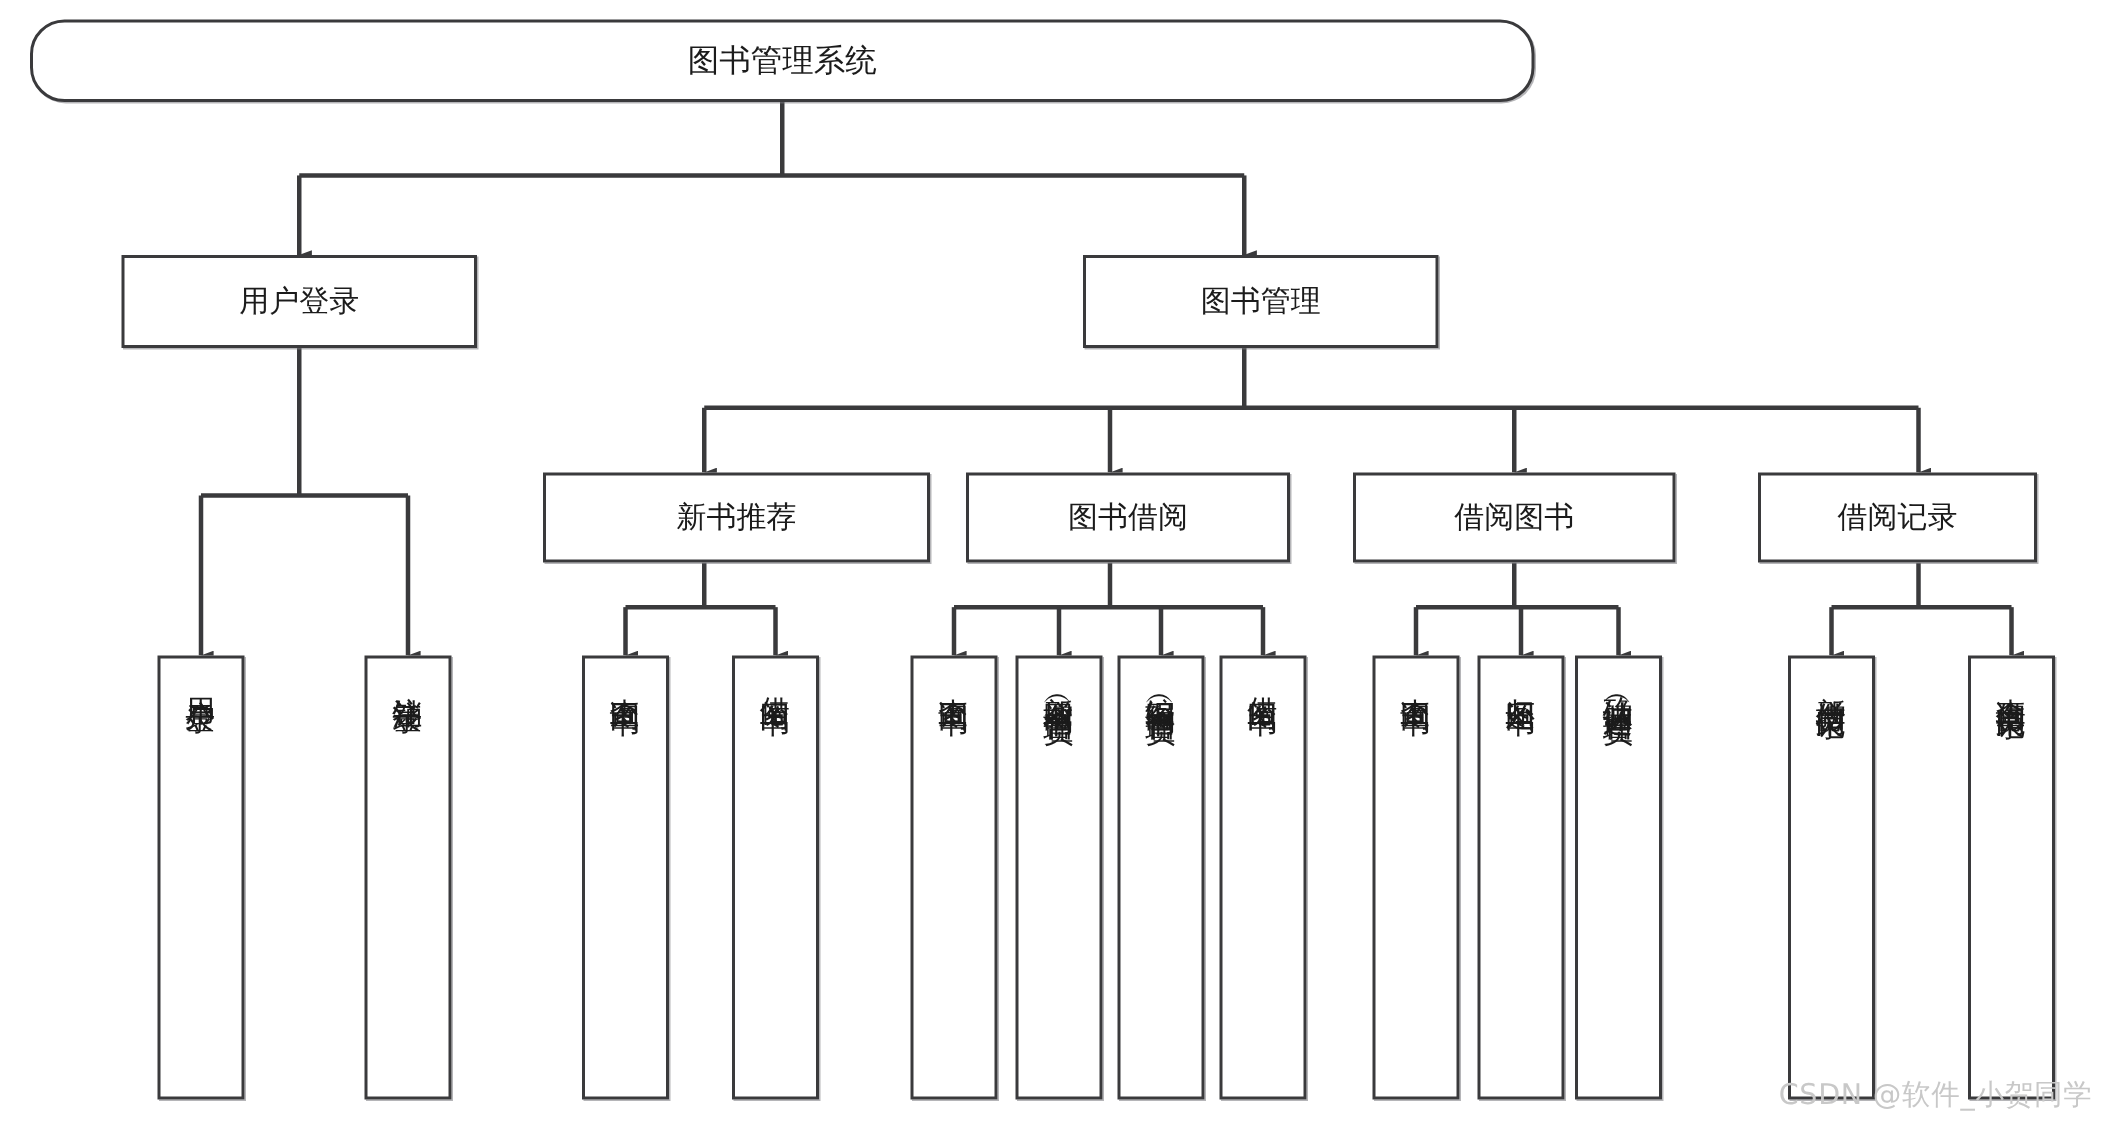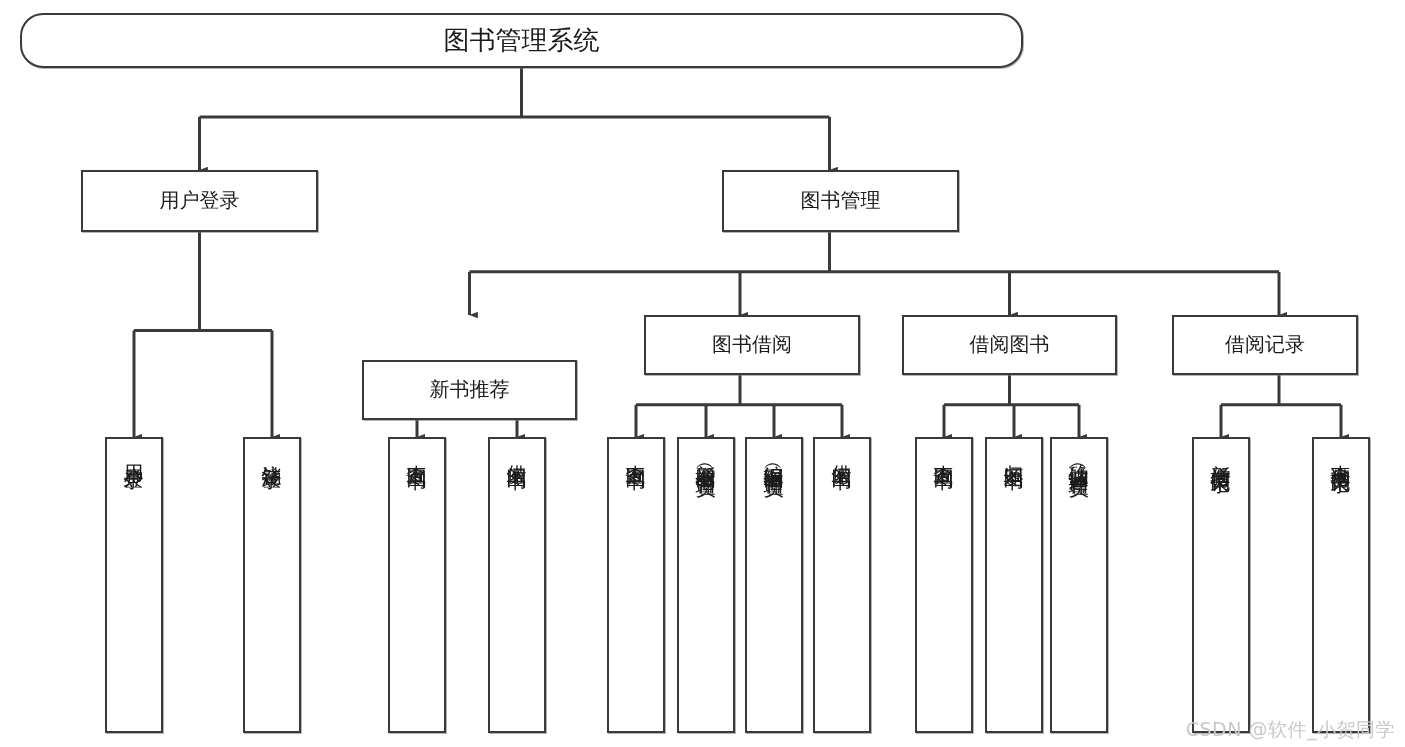--- a/index.html
+++ b/index.html
@@ -38,21 +38,21 @@
     color: #1b1b1b;
     line-height: 1.18;
     text-align: center;
     z-index: 2;
   }
   .node .label {
     display: block;
     white-space: pre-line;
   }
   .node-root {
-    font-size: 26px;
+    font-size: 21px;
     border-radius: 23px;
   }
   .node-l2 {
     font-size: 20px;
   }
   .node-l3 {
     font-size: 20px;
   }
   .node-leaf {
     font-size: 20px;
@@ -128,21 +128,21 @@
   <div id="nodes-root">
       <div class="node node-root" style="left: 20px; top: 13px; width: 1003px; height: 55px;">
         <span class="label">图书管理系统</span>
       </div>
       <div class="node node-l2" style="left: 81px; top: 170px; width: 237px; height: 62px;">
         <span class="label">用户登录</span>
       </div>
       <div class="node node-l2" style="left: 722px; top: 170px; width: 237px; height: 62px;">
         <span class="label">图书管理</span>
       </div>
-      <div class="node node-l3" style="left: 362px; top: 315px; width: 215px; height: 60px; margin-top: 45px;">
+      <div class="node node-l3" style="left: 362px; top: 315px; width: 258px; height: 60px;">
         <span class="label">新书推荐</span>
       </div>
       <div class="node node-l3" style="left: 644px; top: 315px; width: 216px; height: 60px;">
         <span class="label">图书借阅</span>
       </div>
       <div class="node node-l3" style="left: 902px; top: 315px; width: 215px; height: 60px;">
         <span class="label">借阅图书</span>
       </div>
       <div class="node node-l3" style="left: 1172px; top: 315px; width: 186px; height: 60px;">
         <span class="label">借阅记录</span>

